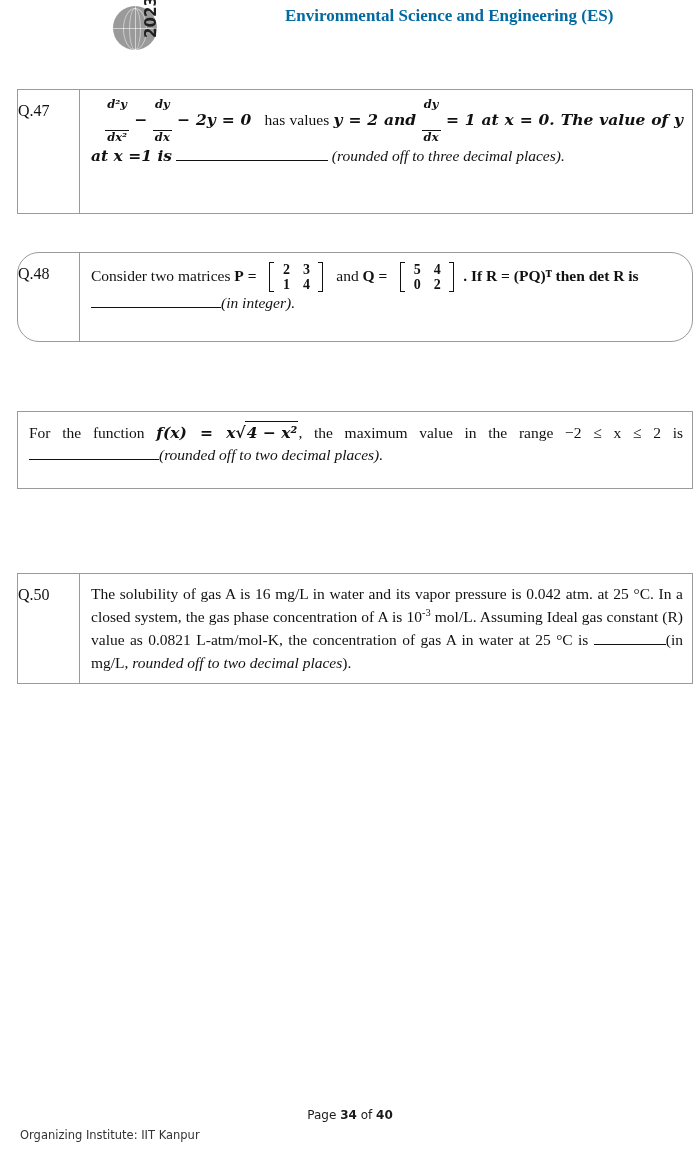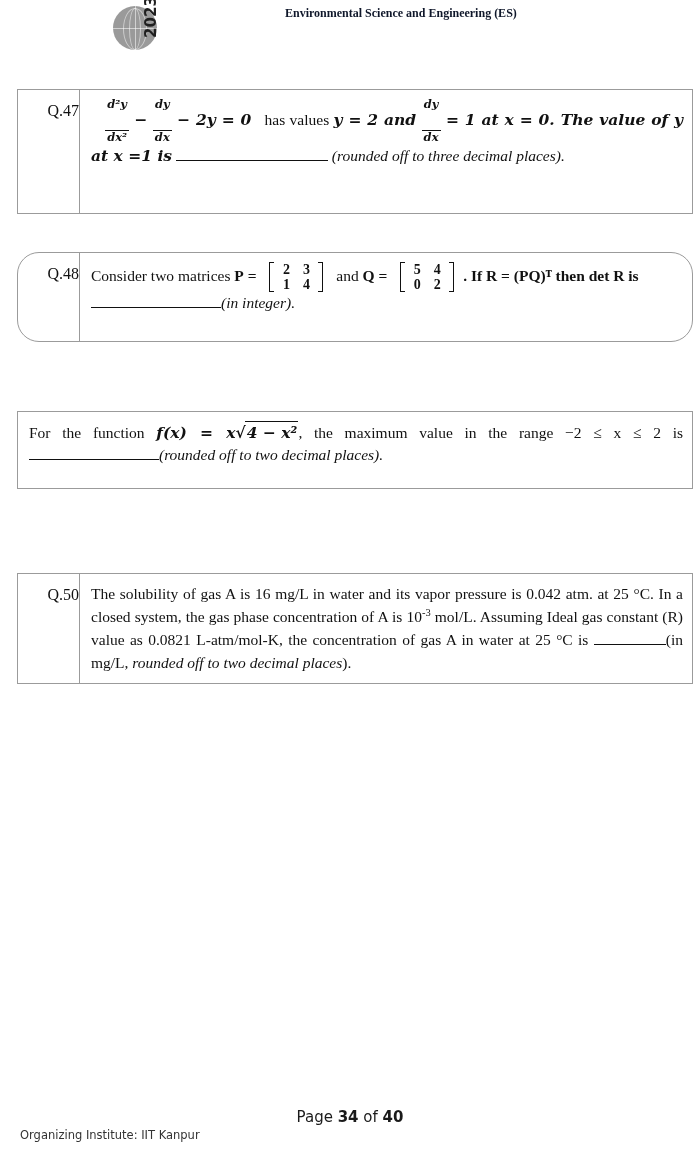--- a/index.html
+++ b/index.html
@@ -87,42 +87,42 @@
     transform: rotate(-90deg);
     transform-origin: center center;
     letter-spacing: 0px;
   }
   .subject-title {
     position: absolute;
     left: 285px;
     top: 6px;
     font-family: "Liberation Serif", serif;
     font-weight: bold;
-    font-size: 12px;
-    color: #0f172a;
+    font-size: 17px;
+    color: #0369a1;
   }
 
   
   .qbox {
     position: absolute;
     left: 17px;
     width: 676px;
     border: 1px solid #9b9b9b;
     box-sizing: border-box;
     display: flex;
   }
   .qnum {
     width: 62px;
     flex: 0 0 62px;
     border-right: 1px solid #9b9b9b;
     box-sizing: border-box;
     font-size: 16px;
     font-weight: normal;
     padding-top: 12px;
-    text-align: right;
+    text-align: left;
     color: #111;
   }
   .qbody {
     flex: 1 1 auto;
     box-sizing: border-box;
     padding: 9px 9px 9px 11px;
     font-size: 15.5px;
     line-height: 1.45;
     color: #111;
     text-align: justify;
@@ -222,21 +222,21 @@
   sup { font-size: 0.68em; }
 
   
   .page-number {
     position: absolute;
     left: 0;
     right: 0;
     top: 1108px;
     text-align: center;
     font-family: "DejaVu Sans", sans-serif;
-    font-size: 15px;
+    font-size: 12px;
     font-weight: bold;
     color: #1a1a1a;
   }
   .page-number .pn-label { font-weight: normal; }
   .org-institute {
     position: absolute;
     left: 20px;
     top: 1128px;
     font-family: "DejaVu Sans", sans-serif;
     font-size: 11.5px;

